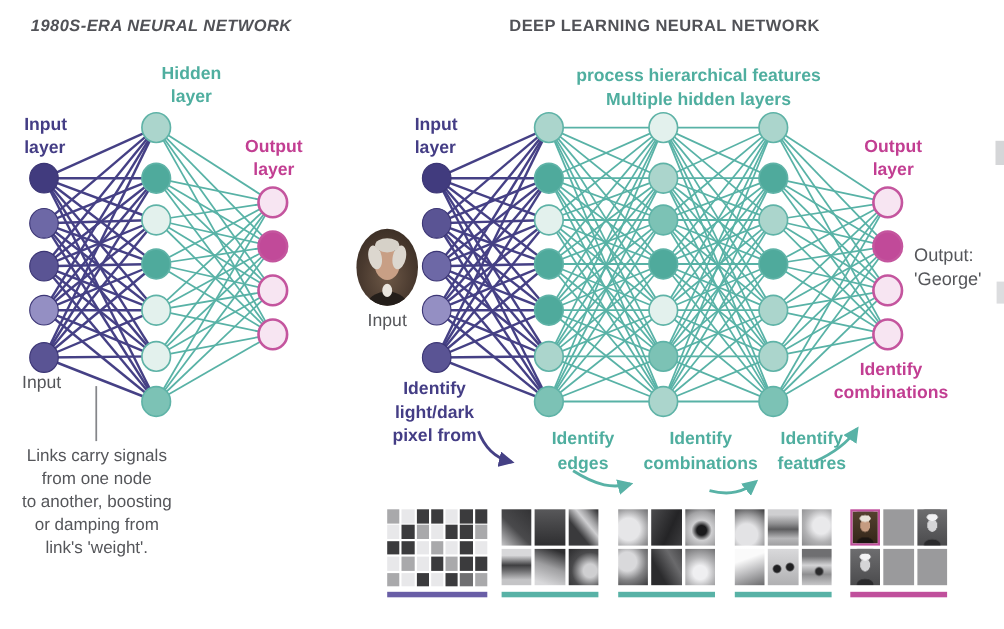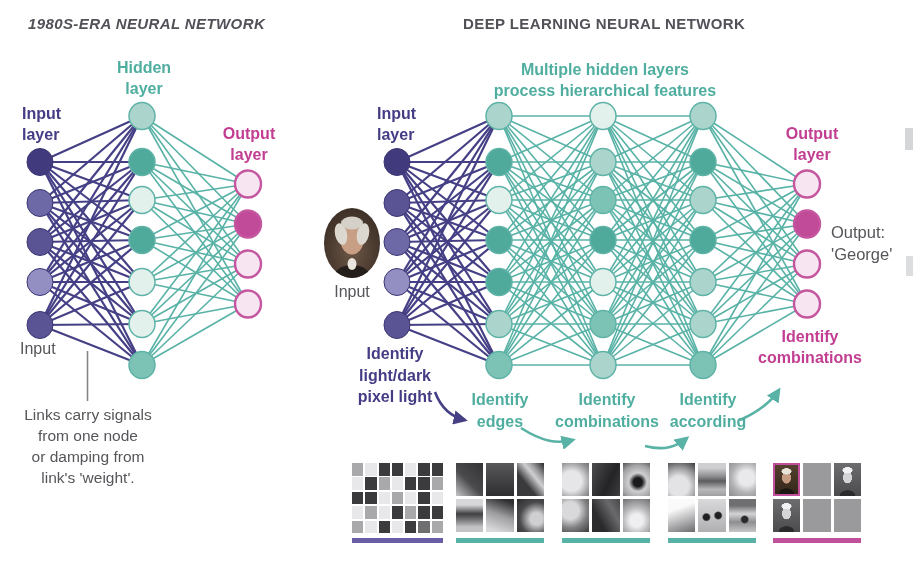--- a/index.html
+++ b/index.html
@@ -1,21 +1,21 @@
 <!DOCTYPE html>
 <html style="--purple: #443d85; --teal: #4fae9f; --magenta: #c23e92; --gray: #55565a; --magenta-line: #c0509c;"><head>
 <meta charset="utf-8">
 <style>
   html,body{margin:0;padding:0;background:#fff;}
   .stage{position:relative;width:913px;height:572px;background:#ffffff;
          font-family:"Liberation Sans",sans-serif;overflow:hidden;}
   svg.netsvg{position:absolute;left:0;top:0;width:913px;height:572px;}
   .lbl{position:absolute;font-weight:bold;font-size:16px;line-height:21px;white-space:nowrap;}
   .ctr{transform:translateX(-50%);text-align:center;}
-  .teal{color:var(--teal,#4fae9f);}
+  .teal{color:var(--teal,#4fae9f);margin-left:30px;}
   .purple{color:var(--purple,#443d85);}
   .pink{color:var(--magenta,#c23e92);}
   .gray{color:var(--gray,#55565a);font-weight:normal;}
   .title{position:absolute;font-size:15px;font-weight:bold;letter-spacing:.4px;color:#515257;white-space:nowrap;}
   .ln{display:block;}
   .caption{position:absolute;font-size:15.5px;line-height:21px;color:var(--gray,#55565a);text-align:center;transform:translateX(-50%);white-space:nowrap;}
   .panel{position:absolute;top:463px;}
   .underline{position:absolute;left:0;top:75px;height:5px;width:100%;}
   .pxgrid{display:grid;grid-template-columns:repeat(7,1fr);grid-auto-rows:12.6px;gap:1.8px;width:91px;}
   .tiles{display:grid;grid-template-columns:repeat(3,1fr);grid-auto-rows:33px;gap:3px;width:88px;}
@@ -393,58 +393,59 @@
     <span class="ln">layer</span>
   </div>
   <div class="lbl pink ctr" style="left:249px;top:123px;">
     <span class="ln">Output</span>
     <span class="ln">layer</span>
   </div>
   <div class="lbl gray" style="left:20px;top:338px;font-weight:500;">Input</div>
   <div class="caption" style="left:88px;top:404px;">
     <span class="ln">Links carry signals</span>
     <span class="ln">from one node</span>
+    <span class="ln">to another, boosting</span>
     <span class="ln">or damping from</span>
     <span class="ln">link's 'weight'.</span>
   </div>
 
   <div class="lbl teal ctr" style="left:605px;top:59px;">
+    <span class="ln">process hierarchical features</span>
     <span class="ln">Multiple hidden layers</span>
-    <span class="ln">process hierarchical features</span>
   </div>
   <div class="lbl purple" style="left:377px;top:103px;">
     <span class="ln">Input</span>
     <span class="ln">layer</span>
   </div>
   <div class="lbl gray ctr" style="left:352px;top:281px;font-weight:500;">Input</div>
   <div class="lbl pink ctr" style="left:812px;top:123px;">
     <span class="ln">Output</span>
     <span class="ln">layer</span>
   </div>
   <div class="lbl gray" style="left:831px;top:221px;line-height:22px;font-size:16.5px;">
     <span class="ln">Output:</span>
     <span class="ln">'George'</span>
   </div>
 
   <div class="lbl purple ctr" style="left:395px;top:343px;line-height:21.5px;">
     <span class="ln">Identify</span>
     <span class="ln">light/dark</span>
-    <span class="ln">pixel light</span>
+    <span class="ln">pixel from</span>
   </div>
   <div class="lbl teal ctr" style="left:500px;top:389px;line-height:22px;">
     <span class="ln">Identify</span>
     <span class="ln">edges</span>
   </div>
   <div class="lbl teal ctr" style="left:607px;top:389px;line-height:21.5px;">
     <span class="ln">Identify</span>
     <span class="ln">combinations</span>
   </div>
   <div class="lbl teal ctr" style="left:708px;top:389px;line-height:22px;">
     <span class="ln">Identify</span>
-    <span class="ln">according</span>
+    <span class="ln">features</span>
   </div>
   <div class="lbl pink ctr" style="left:810px;top:326px;line-height:21px;">
     <span class="ln">Identify</span>
     <span class="ln">combinations</span>
   </div>
 
   <div class="panel" style="left:352px;width:91px;">
     <div class="pxgrid" id="pxgrid">
         <div style="background:#a9a9ab"></div>
         <div style="background:#e8e8ea"></div>

